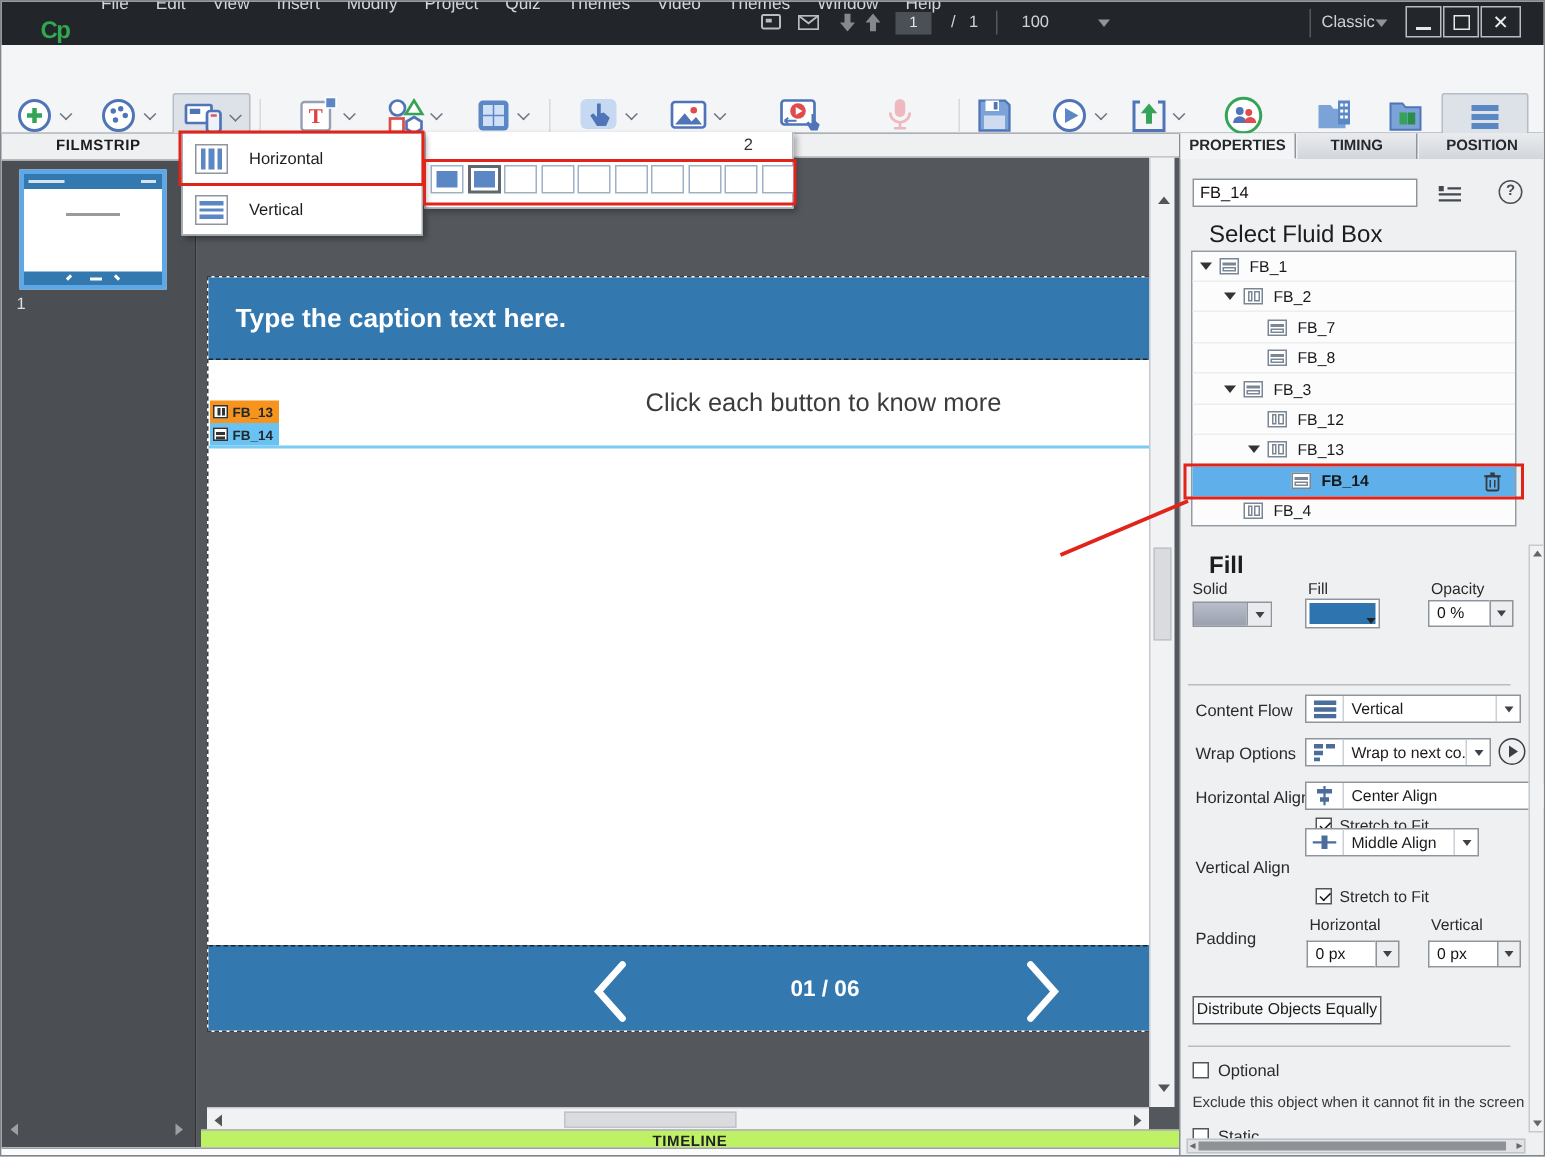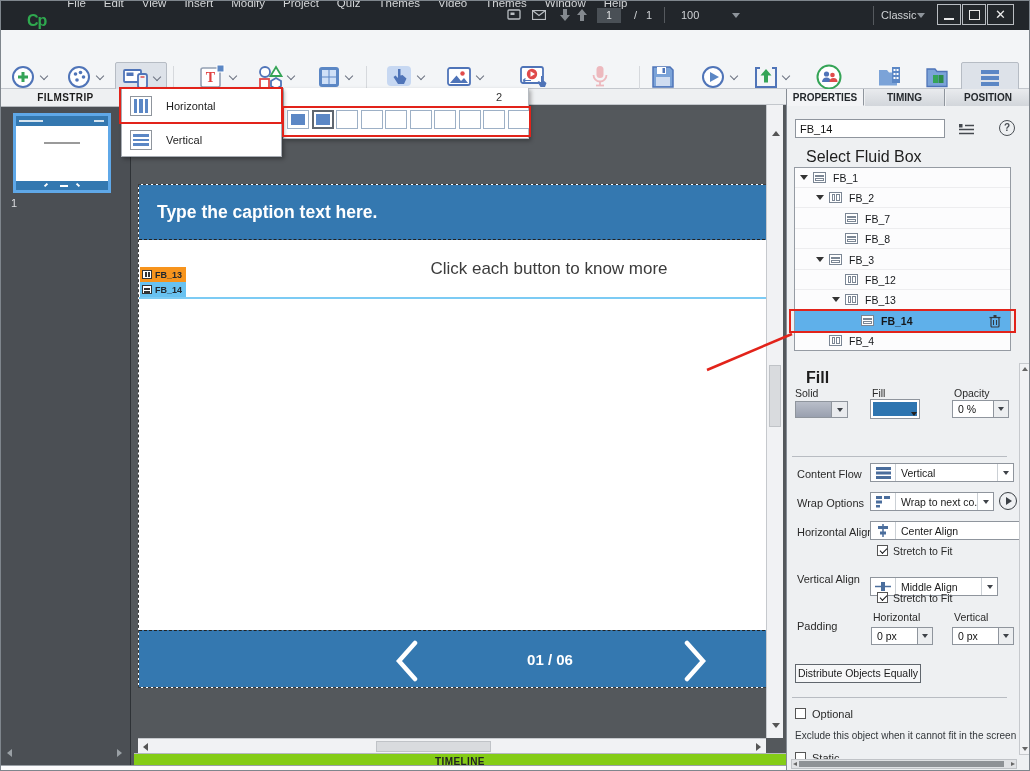--- a/index.html
+++ b/index.html
@@ -52,21 +52,21 @@
   .fbtag { position:absolute; height:15px; display:flex; align-items:center; padding:0 4px 0 2px; font-size:9px; font-weight:bold; color:#22282e; }
   .tagico { width:10px; height:9px; border:1px solid #333; background:#fff; display:flex; margin-right:3px; padding:1px; }
   .tagico i { flex:1; border:1px solid #333; margin:0 0.5px; }
   .tagico.v { flex-direction:column; }
   .tagico.v i { margin:0.5px 0; }
   .fbline { position:absolute; left:0; top:112px; width:631px; height:2px; background:#7ccbf4; }
   .foot { position:absolute; left:0; bottom:0; width:631px; height:57px; background:#3478b0; border-top:1px dashed #222; }
   .pager { position:absolute; left:376px; top:20px; width:70px; text-align:center; color:#fff; font-weight:bold; font-size:15px; }
   .scroll-track { background:#f1f2f4; }
   .sthumb { position:absolute; background:#d9dbde; border:1px solid #c0c3c7; }
-  .timeline { position:absolute; left:3px; top:664px; width:652px; height:16px; background:#84cc16; border-top:1px solid #b5b9be; border-bottom:1px solid #cfd2d6; font-size:10px; font-weight:bold; color:#222; text-align:center; line-height:15px; letter-spacing:0.4px; }
+  .timeline { position:absolute; left:3px; top:664px; width:652px; height:16px; background:#bef264; border-top:1px solid #b5b9be; border-bottom:1px solid #cfd2d6; font-size:10px; font-weight:bold; color:#222; text-align:center; line-height:15px; letter-spacing:0.4px; }
 
   
   .rpanel { position:absolute; left:785px; top:88px; width:245px; height:683px; background:#eef0f2; border-left:1px solid #878d95; }
   .ptab { position:absolute; top:0; height:17px; font-size:10px; font-weight:bold; color:#24282c; text-align:center; line-height:17px; border-right:1px solid #8f959d; background:linear-gradient(#e9ebee,#d2d6db); }
   .ptab.active { background:#f3f4f6; border-bottom:1px solid #f3f4f6; }
   .pinput { position:absolute; background:#fff; border:1px solid #8f959d; font-size:11px; padding-left:4px; color:#111; font-family:inherit; }
   .plabel { position:absolute; font-size:16px; color:#1d1d1d; white-space:nowrap;margin-left:11px; }
   .psmall { position:absolute; font-size:10.5px; color:#2a2a2a; white-space:nowrap; }
   .treebox { position:absolute; left:7px; top:78px; width:217px; height:184px; background:#fcfcfd; border:1px solid #959ba3; }
   .trow { position:absolute; left:0; width:215px; height:20px; border-bottom:1px solid #ededef; }
@@ -588,21 +588,21 @@
         </div>
       <div class="dd-text">Center Align</div>
       <div class="dd-caret">
           <span class="caret"></span>
         </div>
     </div>
     <div class="cb checked" style="left:90px;top:456px"></div>
     <div class="psmall" style="left:106px;top:456px">Stretch to Fit</div>
 
     <div class="psmall" style="left:10px;top:484px;font-size:11px">Vertical Align</div>
-    <div class="dd" style="left:83px;top:488px;width:128px">
+    <div class="dd" style="left:83px;top:463px;width:116px">
       <div class="dd-icon">
           <svg width="16" height="13">
             <line x1="0" y1="6.5" x2="16" y2="6.5" stroke="#4a6d9c" stroke-width="1.5"></line>
             <rect x="6" y="2" width="4" height="9" fill="#4a6d9c"></rect>
           </svg>
         </div>
       <div class="dd-text">Middle Align</div>
       <div class="dd-caret">
           <span class="caret"></span>
         </div>

